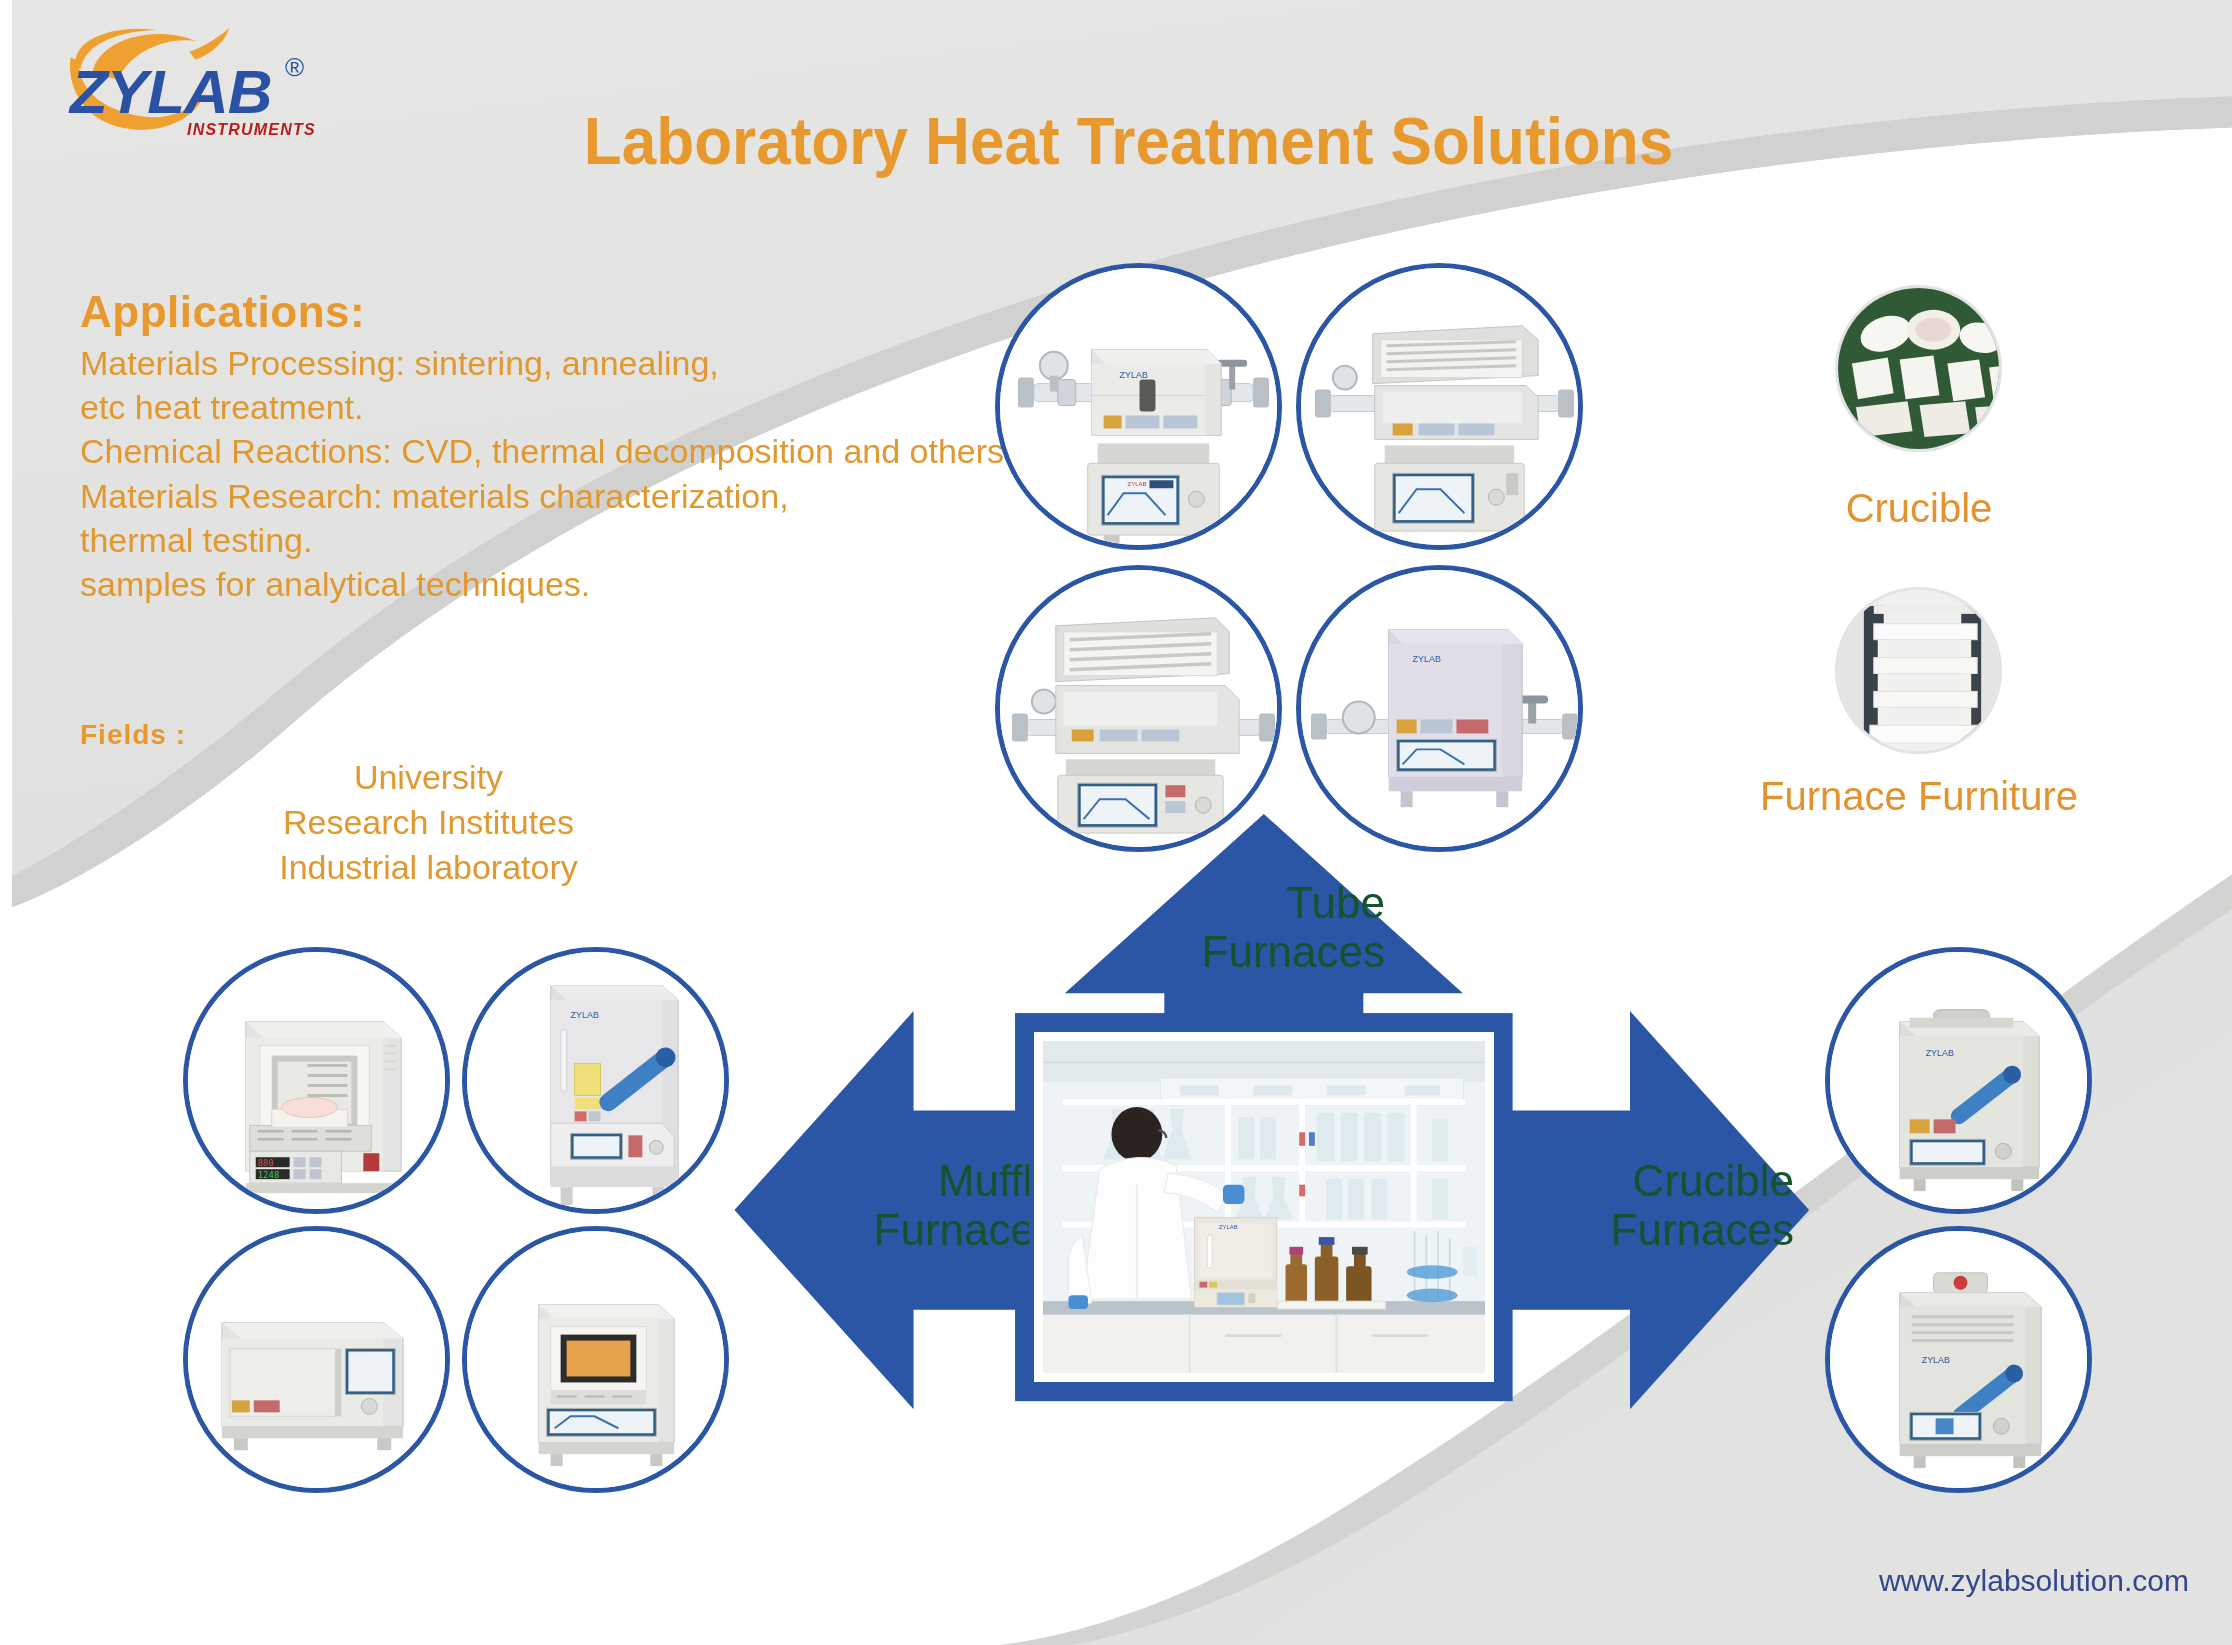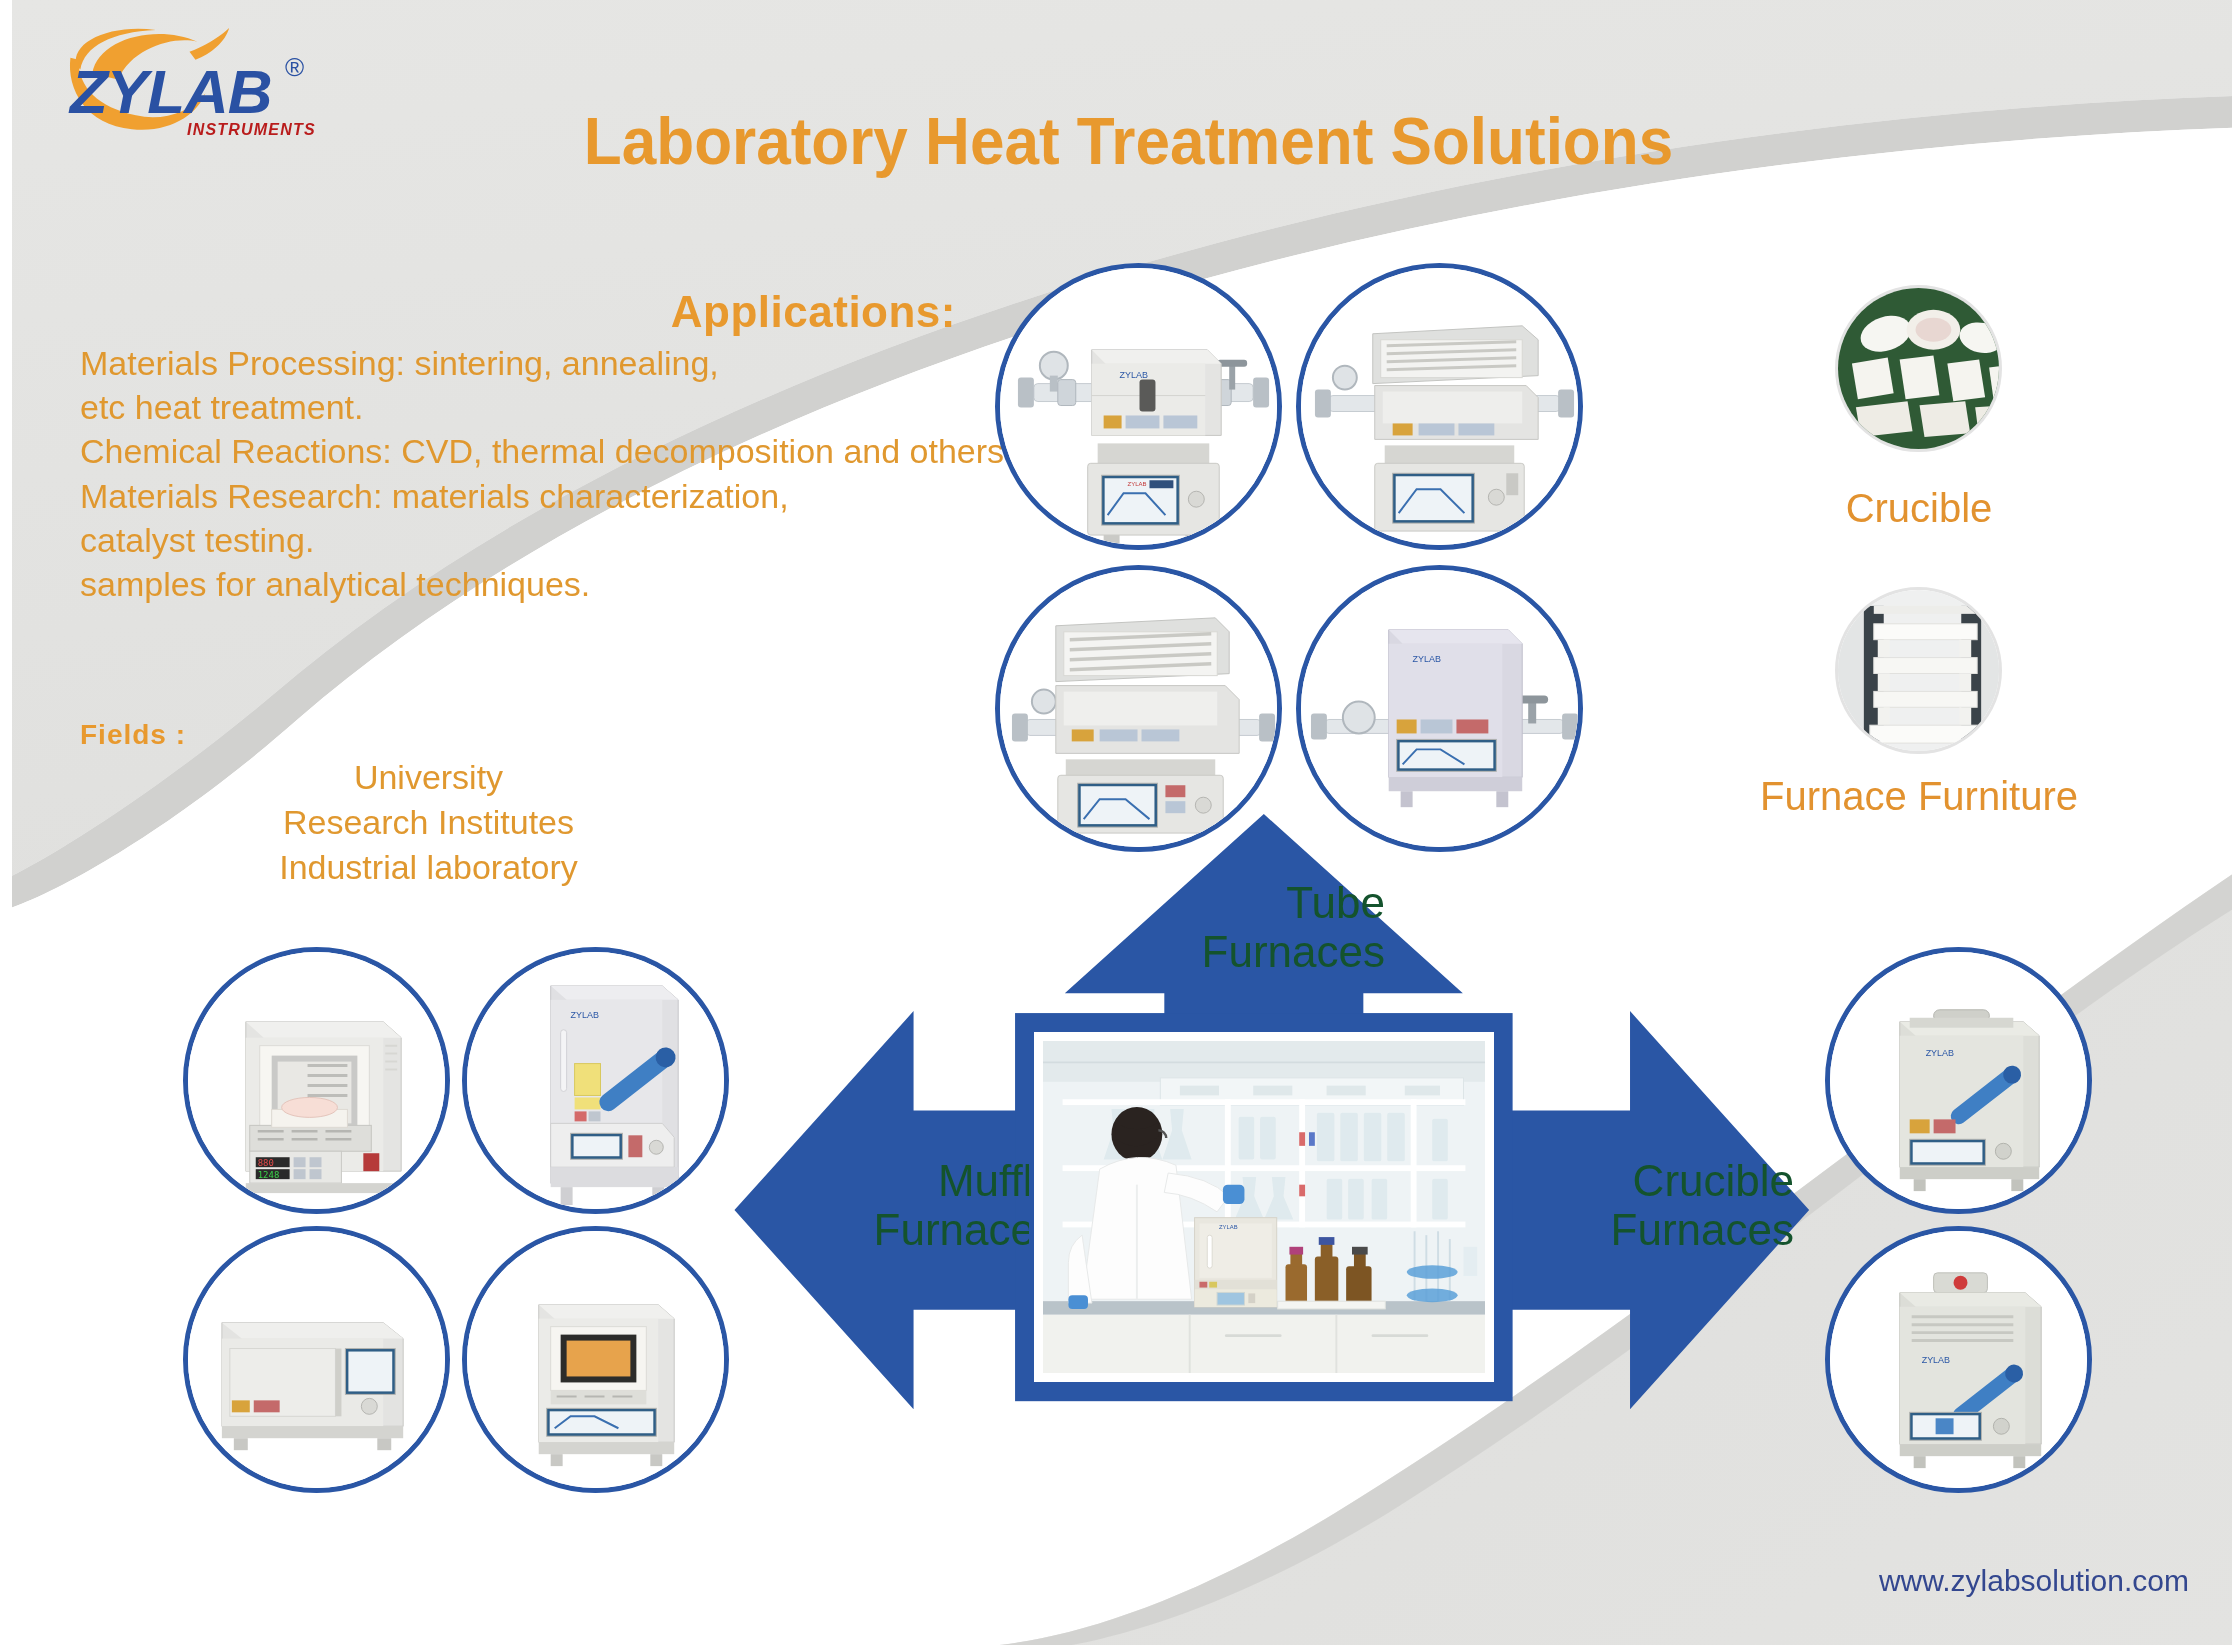--- a/index.html
+++ b/index.html
@@ -49,21 +49,20 @@
     transform: scaleX(0.94);
   }
 
   
   .app-block { position: absolute; left: 68px; top: 287px; width: 876px; }
   .head-app {
     font-size: 44px; font-weight: bold; color: #e8992e;
     font-family: "Liberation Sans", sans-serif;
     letter-spacing: 0.5px;
     margin-bottom: 4px;
-    text-align: right;
   }
   .app-lines { font-size: 34px; color: #e0982f; line-height: 1.30;
     font-family: "Liberation Sans Narrow", "Liberation Sans", sans-serif;
     transform-origin: left top; }
   .app-lines div { white-space: nowrap; }
 
   .fields-block { position: absolute; left: 68px; top: 719px; width: 697px; }
   .head-fields {
     font-size: 28px; font-weight: bold; color: #e8992e;
     letter-spacing: 1px; margin-bottom: 4px;
@@ -155,21 +154,21 @@
 
   <div class="title">Laboratory Heat Treatment Solutions</div>
 
   <div class="app-block">
     <div class="head-app">Applications:</div>
     <div class="app-lines">
       <div>Materials Processing: sintering, annealing,</div>
       <div>etc heat treatment.</div>
       <div>Chemical Reactions: CVD, thermal decomposition and others.</div>
       <div>Materials Research: materials characterization,</div>
-      <div>catalyst testing.</div>
+      <div>thermal testing.</div>
       <div>samples for analytical techniques.</div>
     </div>
   </div>
 
   <div class="fields-block">
     <div class="head-fields">Fields :</div>
     <div class="fields-lines">
       <div>University</div>
       <div>Research Institutes</div>
       <div>Industrial laboratory</div>

